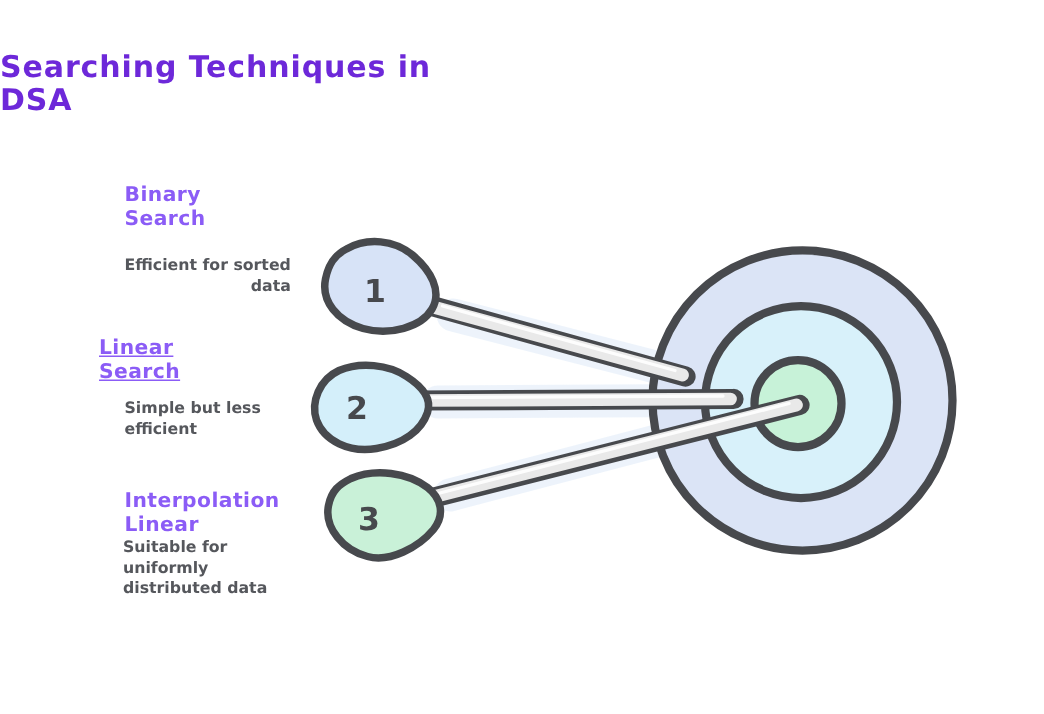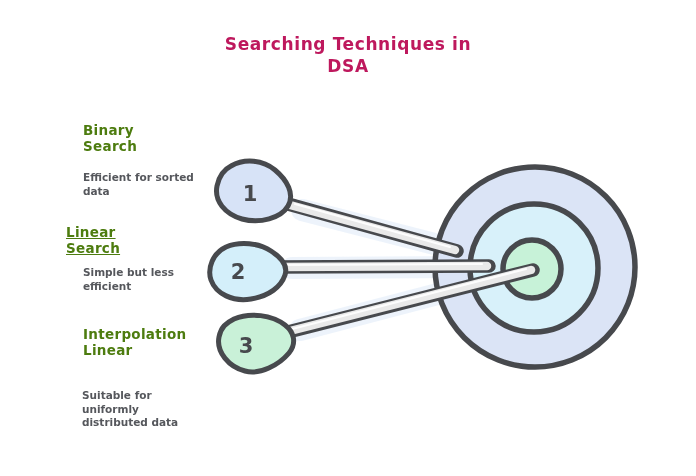--- a/index.html
+++ b/index.html
@@ -8,51 +8,51 @@
     width: 696px;
     height: 476px;
     background: #ffffff;
     font-family: "DejaVu Sans", sans-serif;
     overflow: hidden;
   }
   .stage svg { position: absolute; left: 0; top: 0; }
   .title {
     position: absolute;
     top: 33px; left: 0; right: 0;
-    text-align: center;
+    text-align: left;
     font-weight: bold;
-    font-size: 17px;
+    font-size: 20px;
     line-height: 22px;
     letter-spacing: 0.6px;
-    color: #be185d;
+    color: #6d28d9;
     white-space: pre-line;
   }
   .heading {
     position: absolute;
     font-weight: bold;
     font-size: 13.5px;
     line-height: 16px;
     letter-spacing: 0.3px;
-    color: #4d7c0f;
+    color: #8b5cf6;
     white-space: pre-line;
   }
   .desc {
     position: absolute;
     font-weight: bold;
     font-size: 10.5px;
     line-height: 13.5px;
     color: #55575c;
     white-space: pre-line;
   }
   #heading-1 { left: 83px; top: 122px; }
-  #desc-1    { left: 83px; top: 171px; }
+  #desc-1    { left: 83px; top: 171px; text-align: right; }
   #heading-2 { left: 66px; top: 224px; text-decoration: underline; }
   #desc-2    { left: 83px; top: 266px; }
   #heading-3 { left: 83px; top: 326px; }
-  #desc-3    { left: 82px; top: 389px; }
+  #desc-3    { left: 82px; top: 359px; }
   .blob-number {
     font-family: "DejaVu Sans", sans-serif;
     font-weight: bold;
     font-size: 21px;
     fill: #47494d;
   }
 </style>
 </head>
 <body>
 

